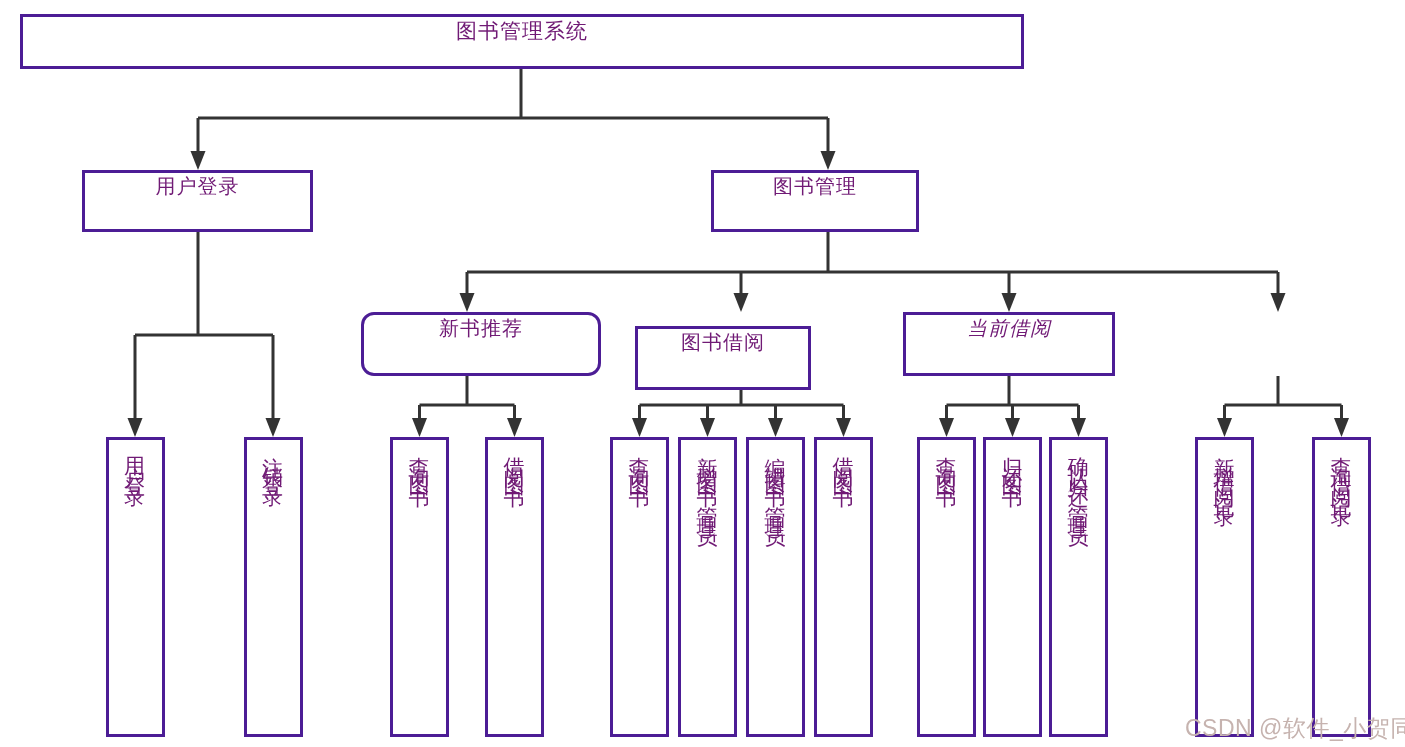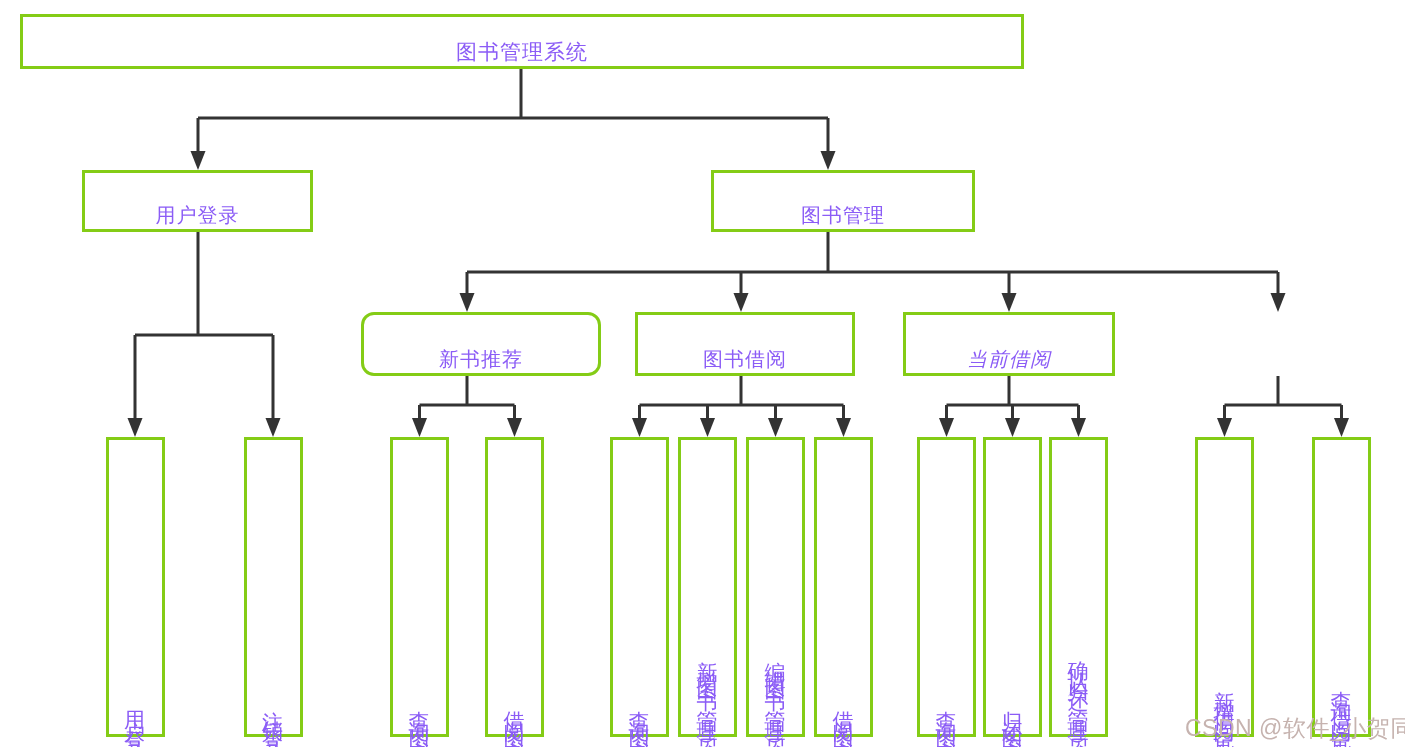--- a/index.html
+++ b/index.html
@@ -18,25 +18,25 @@
   .connectors {
     position: absolute;
     left: 0;
     top: 0;
     z-index: 1;
   }
   .node {
     position: absolute;
     box-sizing: border-box;
     background: #ffffff;
-    border: 3px solid #84cc16;
+    border: 3px solid #4c1d95;
     display: flex;
-    align-items: flex-end;
+    align-items: flex-start;
     justify-content: center;
-    color: #8b5cf6;
+    color: #701a75;
     z-index: 2;
   }
   .node.root {
     left: 20px; top: 14px; width: 1004px; height: 55px;
     font-size: 21px;
   }
   .node.l1 { top: 170px; height: 62px; font-size: 20px; }
   .node.l2 { top: 312px; height: 64px; font-size: 20px; }
   .node.leaf { top: 437px; height: 300px; width: 59px; }
   .node .hlabel { letter-spacing: 1px; white-space: nowrap; }
@@ -103,28 +103,28 @@
     </g>
   </svg>
 
   <div class="node root">
     <span class="hlabel">图书管理系统</span>
   </div>
 
   <div class="node l1" style="left:82px;width:231px;">
     <span class="hlabel">用户登录</span>
   </div>
-  <div class="node l1" style="left:711px;width:264px;">
+  <div class="node l1" style="left:711px;width:208px;">
     <span class="hlabel">图书管理</span>
   </div>
 
   <div class="node l2" style="left:361px;width:240px;border-radius:13px;">
     <span class="hlabel">新书推荐</span>
   </div>
-  <div class="node l2" style="left:635px;width:220px;">
+  <div class="node l2" style="left:635px;width:176px;margin-top:14px;">
     <span class="hlabel">图书借阅</span>
   </div>
   <div class="node l2" style="left:903px;width:212px;font-style:italic;">
     <span class="hlabel">当前借阅</span>
   </div>
 
   <div class="node leaf" style="left:105.5px;">
     <span class="vtext">用户登录</span>
   </div>
   <div class="node leaf" style="left:243.5px;">

